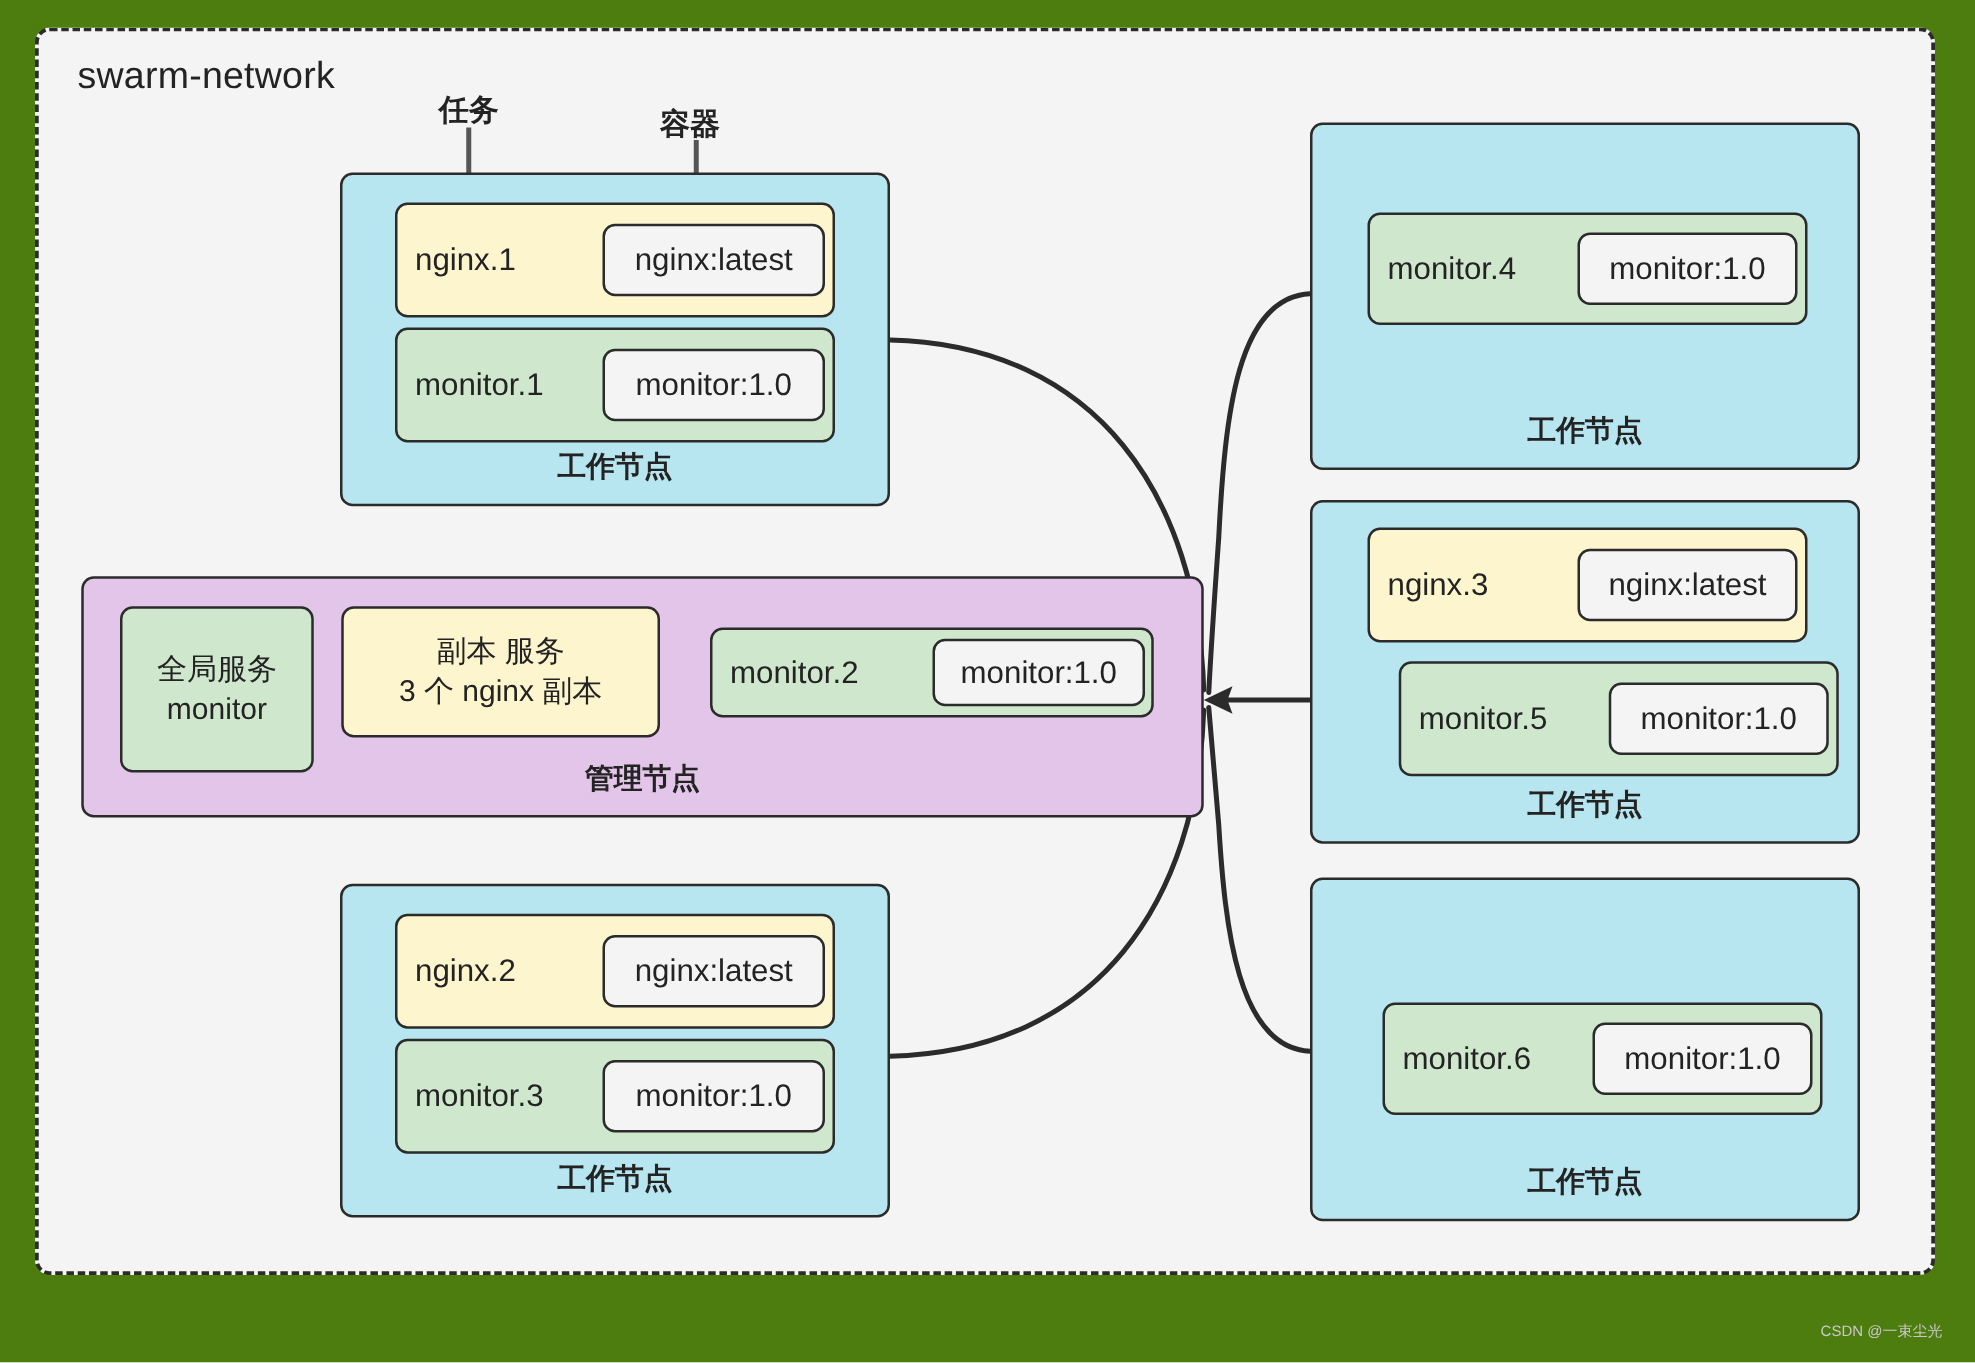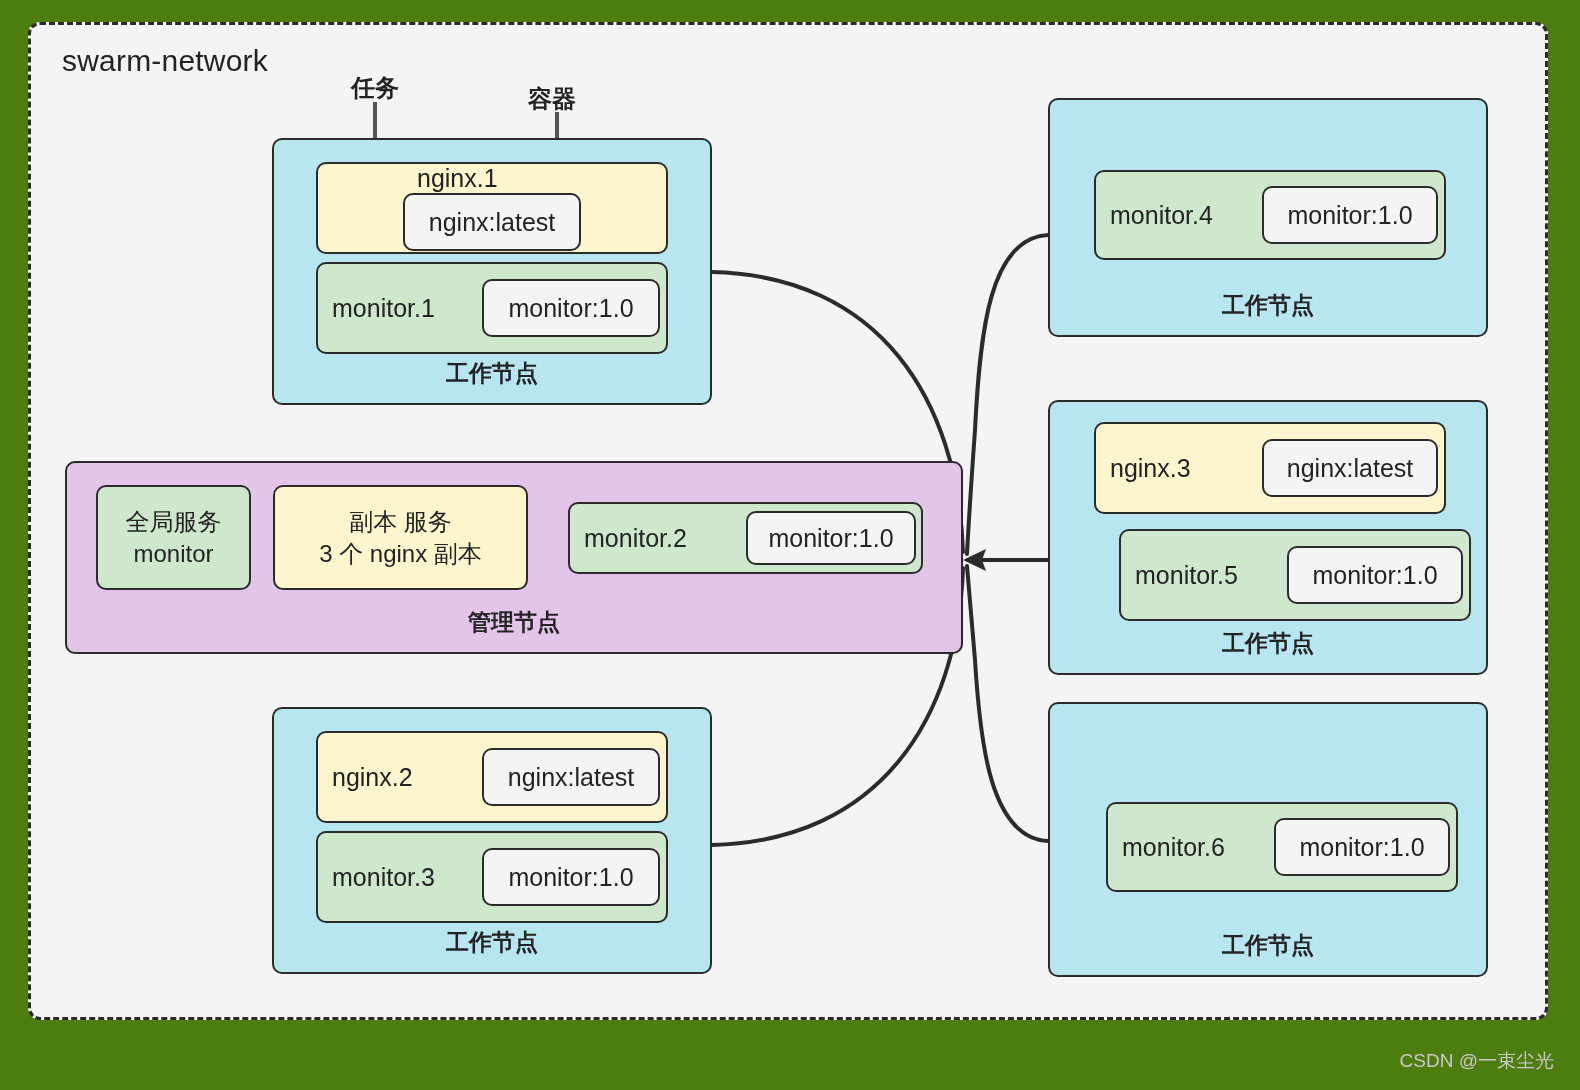--- a/index.html
+++ b/index.html
@@ -139,21 +139,21 @@
     font-weight: 700;
     color: #232323;
     white-space: nowrap;
   }
 
   
   .watermark {
     position: absolute;
     right: 26px;
     bottom: 16px;
-    font-size: 19px;
+    font-size: 12px;
     color: #c9c9c9;
     white-space: nowrap;
   }
 </style>
 </head>
 <body>
 
 <div id="canvas">
 
   <div class="network-boundary"></div>
@@ -176,33 +176,33 @@
 
     <g fill="#2b2b2b">
       <polygon points="963,560 986,549 982,560 986,571"></polygon>
     </g>
   </svg>
 
   <div class="callout" style="left:351px; top:72px;">任务</div>
   <div class="callout" style="left:528px; top:83px;">容器</div>
 
   <div class="node worker" style="left:272px; top:138px; width:440px; height:267px;">
-    <div class="task nginx" style="left:42px; top:22px; width:352px; height:92px; padding:0 14px;flex-direction:column;">
+    <div class="task nginx" style="left:42px; top:22px; width:352px; height:92px; padding:0 14px;">
       <span class="task-name" style="width:150px;">nginx.1</span>
       <span class="container-box" style="width:178px; height:58px;">nginx:latest</span>
     </div>
     <div class="task monitor" style="left:42px; top:122px; width:352px; height:92px; padding:0 14px;">
       <span class="task-name" style="width:150px;">monitor.1</span>
       <span class="container-box" style="width:178px; height:58px;">monitor:1.0</span>
     </div>
     <div class="node-label">工作节点</div>
   </div>
 
   <div class="node manager" style="left:65px; top:461px; width:898px; height:193px;">
-    <div class="service global" style="left:29px; top:22px; width:155px; height:105px;">
+    <div class="service global" style="left:29px; top:22px; width:155px; height:133px;">
       <span class="service-line">全局服务</span>
       <span class="service-line">monitor</span>
     </div>
     <div class="service replicated" style="left:206px; top:22px; width:255px; height:105px;">
       <span class="service-line">副本 服务</span>
       <span class="service-line">3 个 nginx 副本</span>
     </div>
     <div class="task monitor" style="left:501px; top:39px; width:355px; height:72px; padding:12px 14px;">
       <span class="task-name" style="width:162px;">monitor.2</span>
       <span class="container-box" style="width:170px; height:54px;">monitor:1.0</span>
@@ -215,21 +215,21 @@
       <span class="task-name" style="width:150px;">nginx.2</span>
       <span class="container-box" style="width:178px; height:58px;">nginx:latest</span>
     </div>
     <div class="task monitor" style="left:42px; top:122px; width:352px; height:92px; padding:0 14px;">
       <span class="task-name" style="width:150px;">monitor.3</span>
       <span class="container-box" style="width:178px; height:58px;">monitor:1.0</span>
     </div>
     <div class="node-label">工作节点</div>
   </div>
 
-  <div class="node worker" style="left:1048px; top:98px; width:440px; height:239px;">
+  <div class="node worker" style="left:1048px; top:98px; width:440px; height:278px;">
     <div class="task monitor" style="left:44px; top:70px; width:352px; height:90px; padding:0 14px;">
       <span class="task-name" style="width:152px;">monitor.4</span>
       <span class="container-box" style="width:176px; height:58px;">monitor:1.0</span>
     </div>
     <div class="node-label">工作节点</div>
   </div>
 
   <div class="node worker" style="left:1048px; top:400px; width:440px; height:275px;">
     <div class="task nginx" style="left:44px; top:20px; width:352px; height:92px; padding:0 14px;">
       <span class="task-name" style="width:152px;">nginx.3</span>

